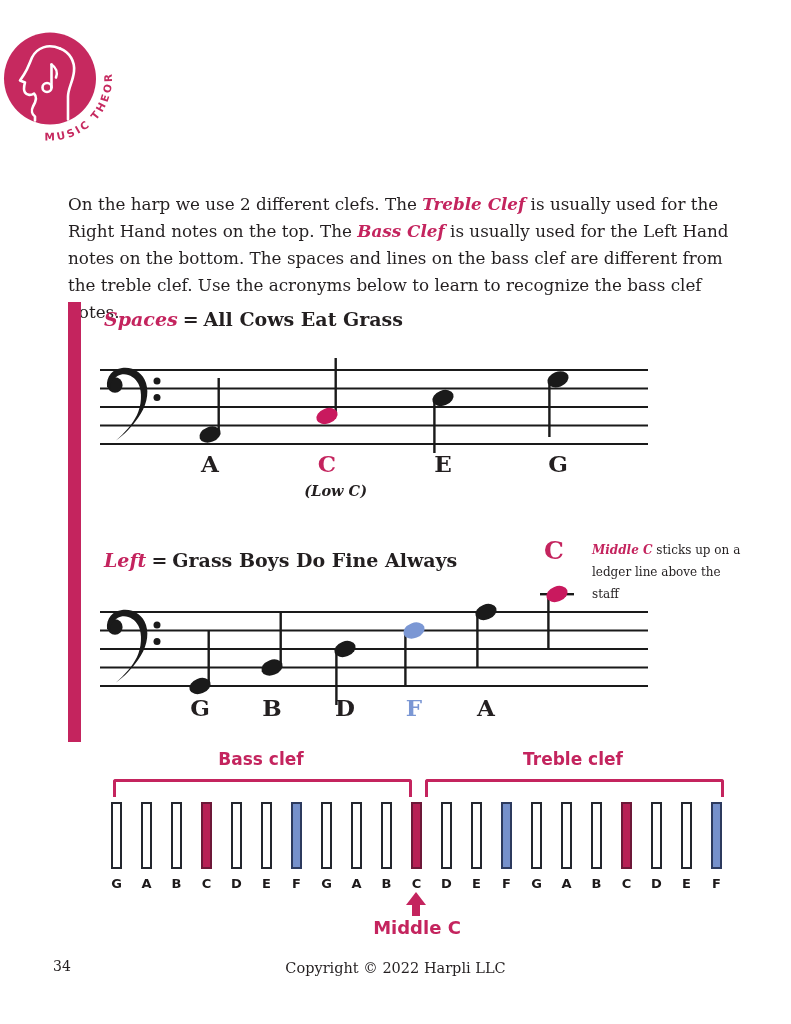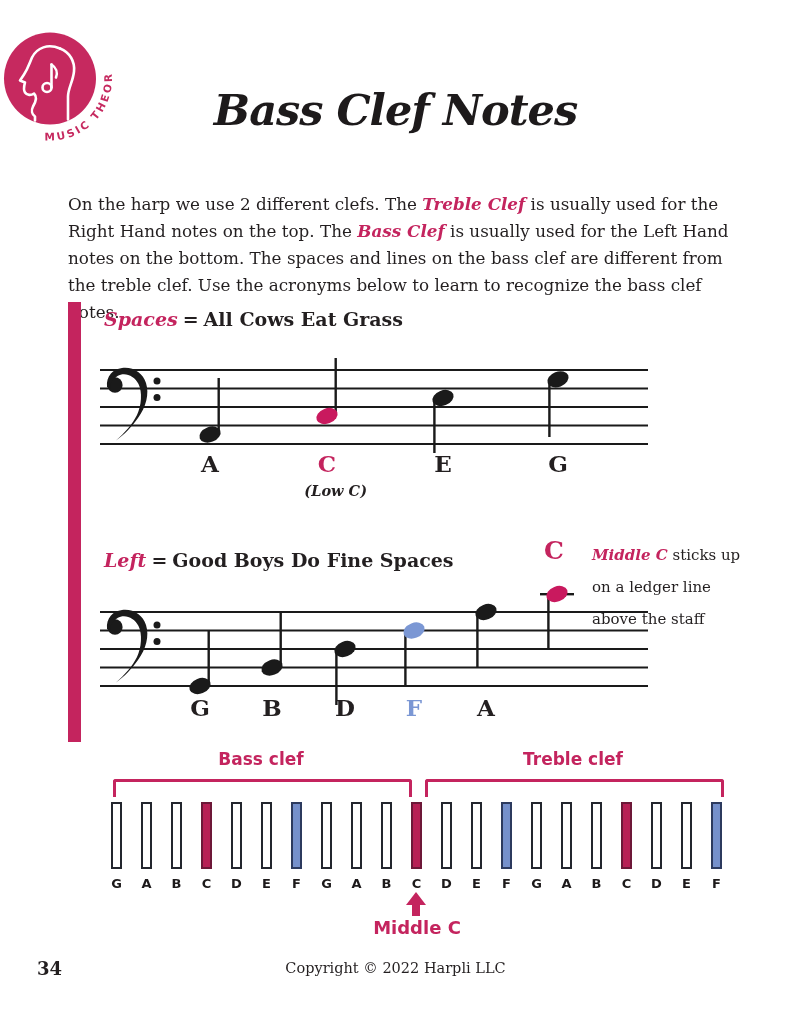--- a/index.html
+++ b/index.html
@@ -32,21 +32,21 @@
   #staff2{top:580px;}
 
   .note-label{position:absolute;width:60px;text-align:center;font-size:23px;font-weight:600;}
   .pink{color:#c4245e;}
   .blue{color:#7b97d4;}
   .lowc{position:absolute;left:287px;top:482px;width:80px;text-align:right;
         font-size:14.5px;font-style:italic;font-weight:600;}
 
   .middle-c-letter{position:absolute;left:524px;top:536px;width:60px;text-align:center;
         font-size:25px;font-weight:600;color:#c4245e;}
-  .annotation{position:absolute;left:592px;top:539px;width:158px;font-size:15px;line-height:32px;}
+  .annotation{position:absolute;left:592px;top:539px;width:158px;font-size:12px;line-height:22px;}
 
   
   .bracket-label{position:absolute;top:749px;width:200px;text-align:center;
         font-family:"DejaVu Sans","Liberation Sans",sans-serif;font-weight:bold;font-size:17px;color:#c4245e;}
   #bass-bracket-label{left:161px;}
   #treble-bracket-label{left:473px;}
   .bracket{position:absolute;top:779px;height:15px;border-top:3px solid #c4245e;
         border-left:3px solid #c4245e;border-right:3px solid #c4245e;border-radius:3px 3px 0 0;}
   #bass-bracket{left:113px;width:293px;}
   #treble-bracket{left:425px;width:293px;}
@@ -59,21 +59,21 @@
         font-weight:bold;font-size:13px;color:#1d1a1b;}
 
   .arrow-tri{position:absolute;left:406px;top:892px;width:0;height:0;
         border-left:10px solid transparent;border-right:10px solid transparent;
         border-bottom:13px solid #c4245e;}
   .arrow-stem{position:absolute;left:412px;top:904px;width:8px;height:12px;background:#c4245e;}
   .middle-c-caption{position:absolute;left:317px;top:917px;width:200px;text-align:center;
         font-family:"DejaVu Sans","Liberation Sans",sans-serif;font-weight:bold;font-size:18px;color:#c4245e;}
 
   
-  .page-number{position:absolute;left:37px;top:958px;font-size:18px;font-weight:bold;}
+  .page-number{position:absolute;left:53px;top:958px;font-size:14px;}
   .copyright{position:absolute;left:0;top:960px;width:791px;text-align:center;font-size:14.5px;}
 </style>
 </head>
 <body>
 
 <div class="page">
 
   <svg class="logo" viewBox="0 0 130 135">
     <circle cx="50" cy="52" r="46" fill="#c6295f"></circle>
     <g stroke="#ffffff" stroke-width="2.6" fill="none" stroke-linecap="round" stroke-linejoin="round">
@@ -82,21 +82,20 @@
       <circle cx="47" cy="61" r="4.5"></circle>
       <path d="M51.5,61 L51.5,38"></path>
       <path d="M51.5,38 C56,41 58,46 56,51"></path>
     </g>
     <path id="badgeArc" d="M44.6,113.8 A62,62 0 0 0 111.4,43.4" fill="none"></path>
     <text font-family="DejaVu Sans, Liberation Sans, sans-serif" font-size="10.5" font-weight="bold" fill="#c6295f" letter-spacing="2.5">
       <textPath href="#badgeArc">MUSIC THEORY</textPath>
     </text>
   </svg>
 
-  <h1 class="title">Bass Clef Notes</h1>
 
   <p class="intro"><span>On the harp we use 2 different clefs. The </span><span class="hl">Treble Clef</span><span> is usually used for the Right Hand notes on the top. The </span><span class="hl">Bass Clef</span><span> is usually used for the Left Hand notes on the bottom. The spaces and lines on the bass clef are different from the treble clef. Use the acronyms below to learn to recognize the bass clef notes.</span></p>
 
   <div class="accent-bar"></div>
 
   <div class="section-head" id="spaces-head">
     <span class="kw">Spaces</span><span class="eq">=</span><span>All Cows Eat Grass</span>
   </div>
 
   <svg class="staff" id="staff1" width="560" height="125" viewBox="0 0 560 125">
@@ -125,21 +124,21 @@
     </g>
   </svg>
 
   <div class="note-label" style="left:180px;top:450px;">A</div>
   <div class="note-label pink" style="left:297px;top:450px;">C</div>
   <div class="note-label" style="left:413px;top:450px;">E</div>
   <div class="note-label" style="left:528px;top:450px;">G</div>
   <div class="lowc">(Low C)</div>
 
   <div class="section-head" id="lines-head">
-    <span class="kw">Left</span><span class="eq">=</span><span>Good Boys Do Fine Spaces</span>
+    <span class="kw">Left</span><span class="eq">=</span><span>Grass Boys Do Fine Always</span>
   </div>
 
   <div class="middle-c-letter">C</div>
   <div class="annotation"><span class="hl">Middle C</span><span> sticks up on a ledger line above the staff</span></div>
 
   <svg class="staff" id="staff2" width="560" height="132" viewBox="0 0 560 132">
     <g fill="#1a1a1a">
       <rect x="4" y="31" width="548" height="2"></rect>
       <rect x="4" y="49.5" width="548" height="2"></rect>
       <rect x="4" y="68" width="548" height="2"></rect>

